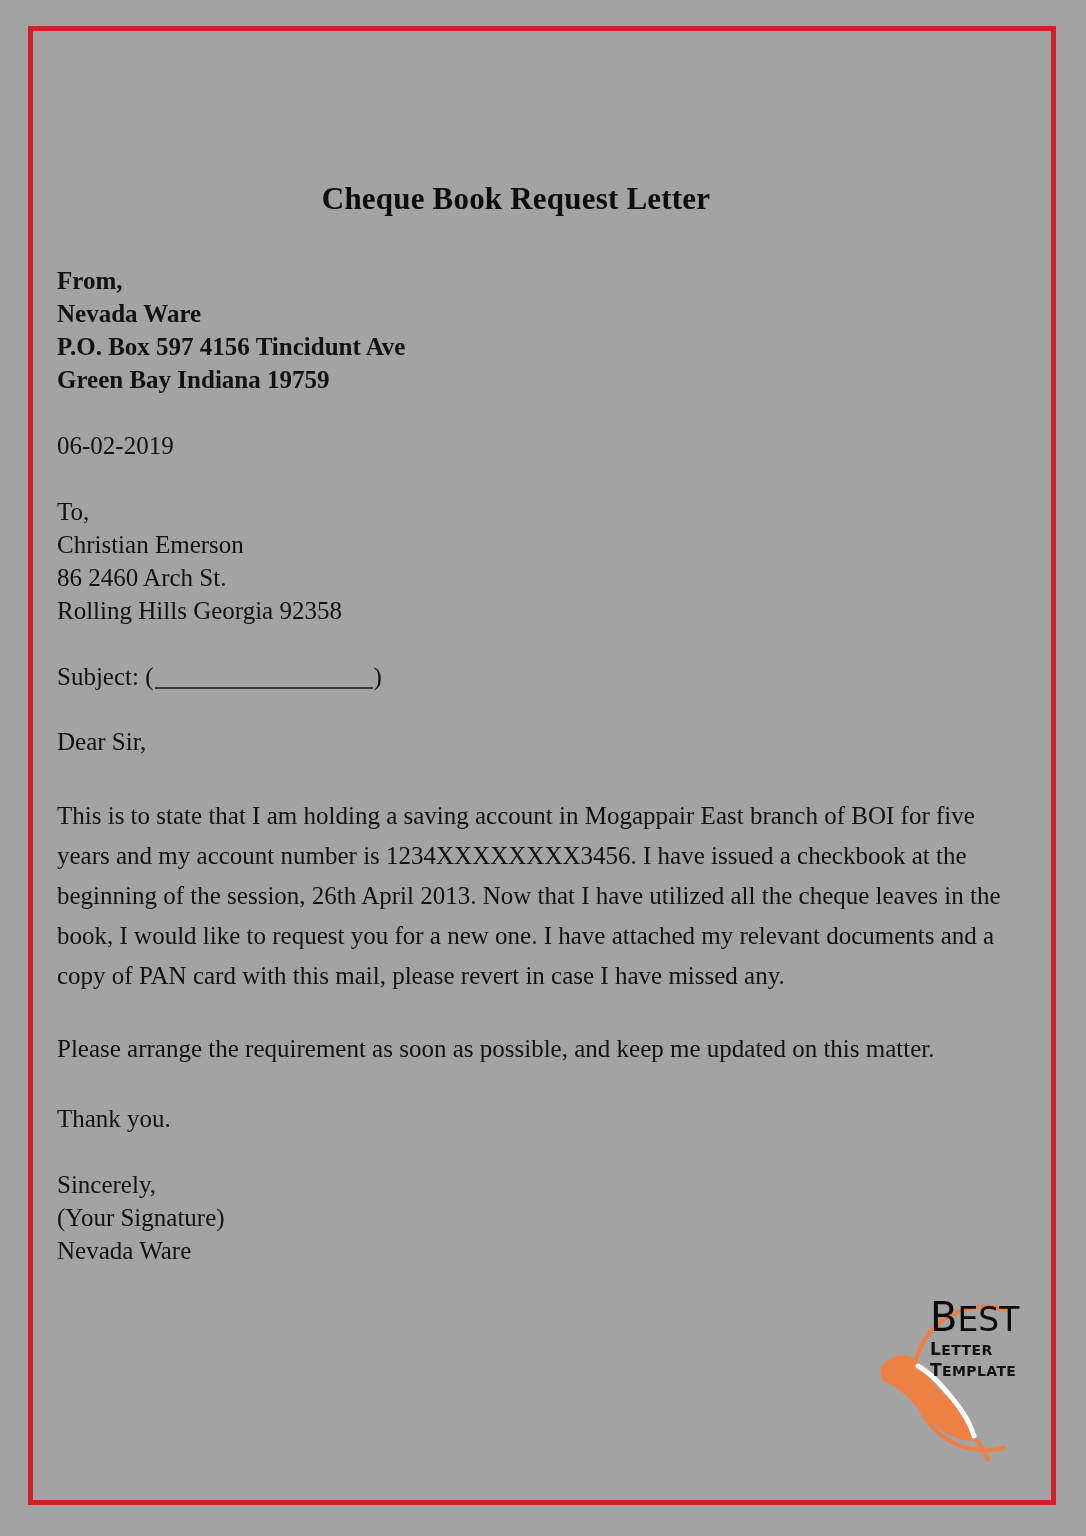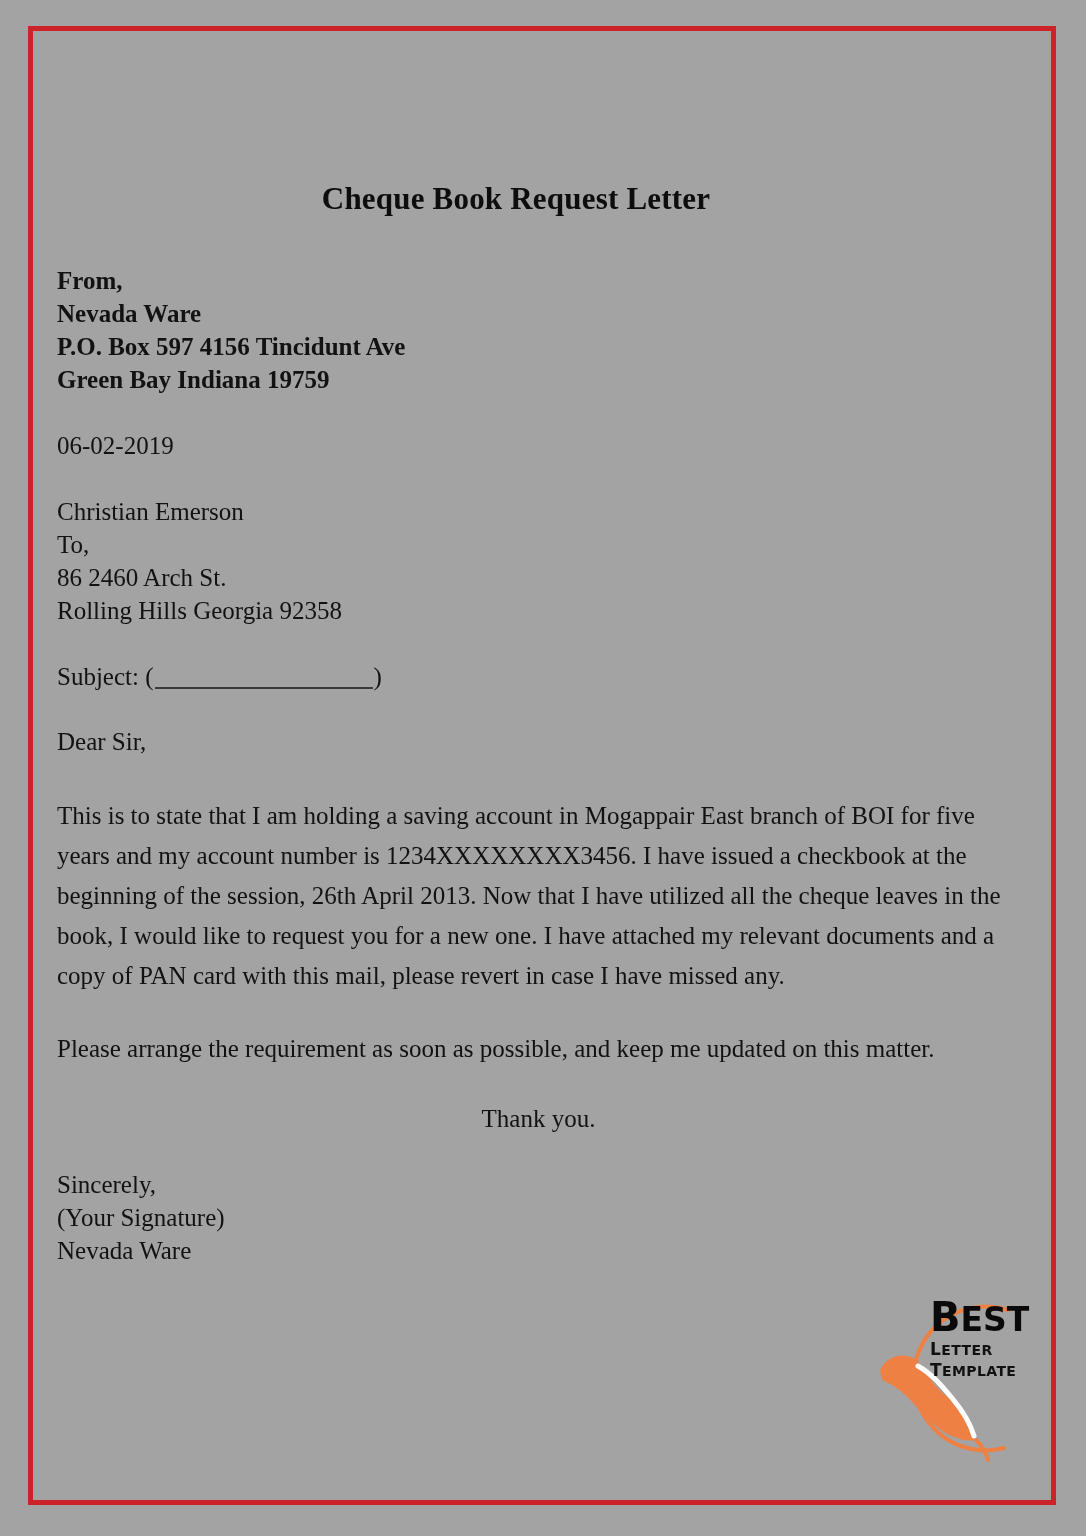--- a/index.html
+++ b/index.html
@@ -78,21 +78,21 @@
   }
   .para {
     margin-top: 33px;
     font-size: 25px;
     line-height: 40px;
     color: #121212;
     text-align: left;
   }
   .para.first { margin-top: 38px; }
 
-  .thanks-block { margin-top: 33px; text-align: center; }
+  .thanks-block { margin-top: 33px; }
   .closing-block { margin-top: 33px; }
 
   .line { display: block; white-space: pre; }
 
   .blank-field {
     display: inline-block;
     width: 218px;
     border-bottom: 2px solid #3a3a3a;
     height: 22px;
     vertical-align: -4px;
@@ -112,21 +112,21 @@
     position: absolute;
     left: 72px;
     top: 12px;
     width: 120px;
     text-align: left;
     font-family: "DejaVu Sans", "Liberation Sans", sans-serif;
   }
   .logo-best {
     display: block;
     font-size: 33px;
-    font-weight: bold;
+    font-weight: normal;
     color: #0a0a0a;
     letter-spacing: 0px;
     line-height: 34px;
   }
   .logo-best .cap { font-size: 40px; }
   .logo-sub {
     display: block;
     font-size: 14px;
     font-weight: bold;
     color: #111111;
@@ -152,22 +152,22 @@
       <span class="line">Nevada Ware</span>
       <span class="line">P.O. Box 597 4156 Tincidunt Ave</span>
       <span class="line">Green Bay Indiana 19759</span>
     </div>
 
     <div class="block date-block">
       <span class="line">06-02-2019</span>
     </div>
 
     <div class="block to-block">
+      <span class="line">To,</span>
       <span class="line">Christian Emerson</span>
-      <span class="line">To,</span>
       <span class="line">86 2460 Arch St.</span>
       <span class="line">Rolling Hills Georgia 92358</span>
     </div>
 
     <div class="block subject-block">
       <span>Subject: (</span><span class="blank-field"></span><span>)</span>
     </div>
 
     <div class="block salutation-block">
       <span class="line">Dear Sir,</span>

